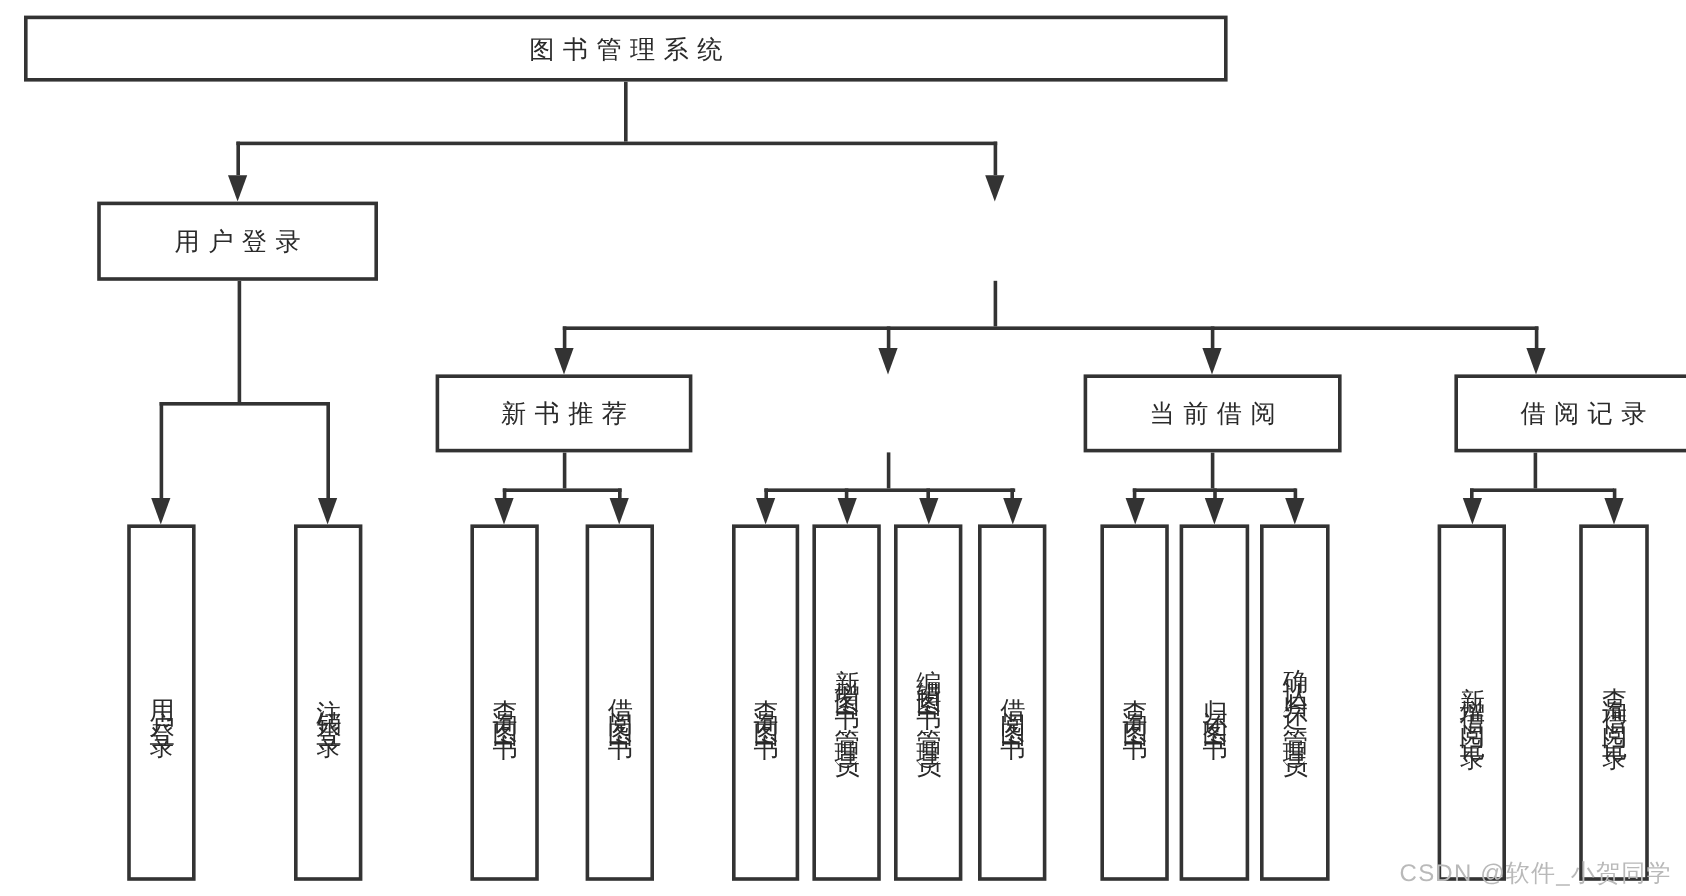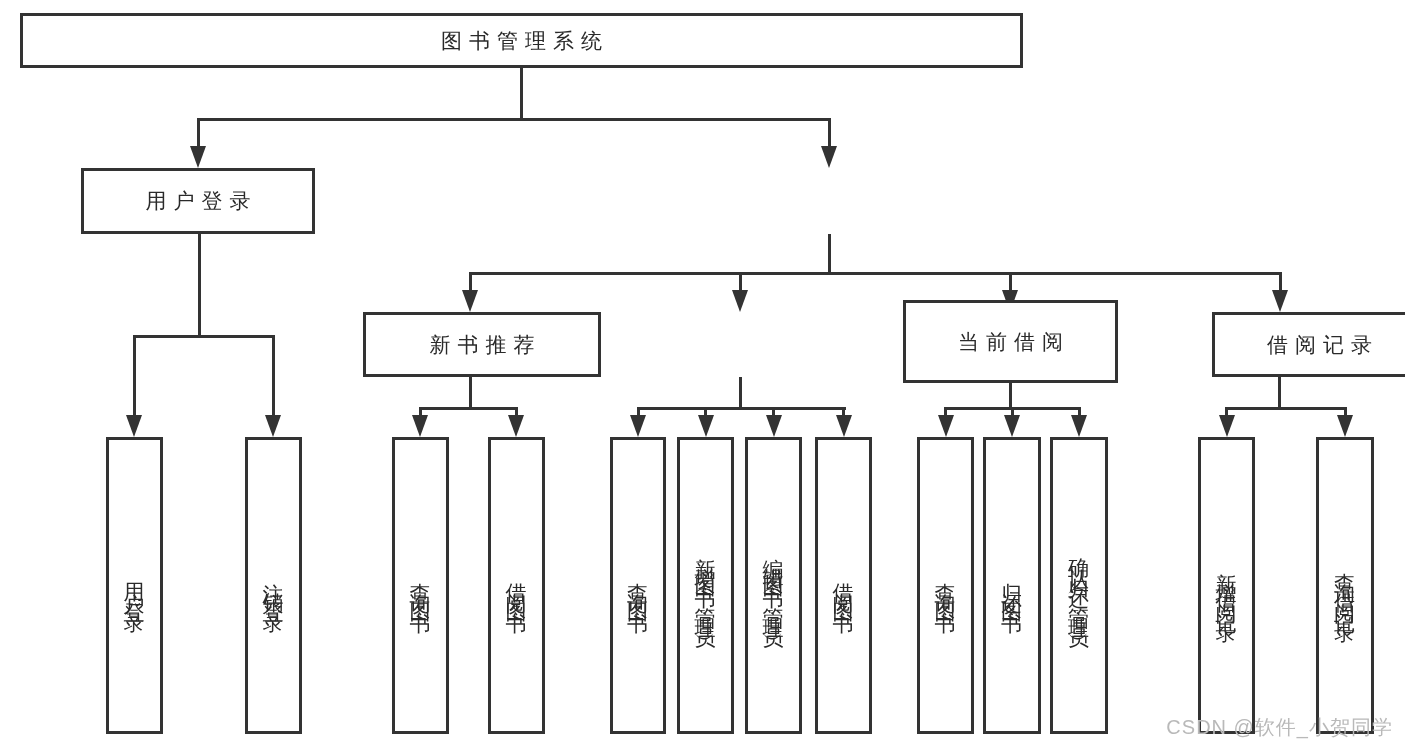--- a/index.html
+++ b/index.html
@@ -103,22 +103,22 @@
   <div class="hline" style="left:468.5px; top:272px; width:813px;"></div>
   <div class="vline" style="left:468.5px; top:272px; height:18px;"></div>
   <div class="arr" style="left:462px; top:290px;"></div>
   <div class="vline" style="left:738.5px; top:272px; height:18px;"></div>
   <div class="arr" style="left:732px; top:290px;"></div>
   <div class="vline" style="left:1008.5px; top:272px; height:18px;"></div>
   <div class="arr" style="left:1002px; top:290px;"></div>
   <div class="vline" style="left:1278.5px; top:272px; height:18px;"></div>
   <div class="arr" style="left:1272px; top:290px;"></div>
 
-  <div class="node" style="left:363px; top:312px; width:238px; height:65px;">新书推荐</div>
-  <div class="node" style="left:903px; top:300px; width:215px; height:83px;">当前借阅</div>
+  <div class="node" style="left:363px; top:312px; width:214px; height:65px;">新书推荐</div>
+  <div class="node" style="left:903px; top:312px; width:215px; height:65px;">当前借阅</div>
   <div class="node" style="left:1172px; top:312px; width:215px; height:65px;margin-left:40px;">借阅记录</div>
 
   <div class="vline" style="left:468.5px; top:377px; height:30px;"></div>
   <div class="hline" style="left:419px; top:407px; width:99px;"></div>
   <div class="vline" style="left:419px; top:407px; height:8px;"></div>
   <div class="arr" style="left:412px; top:415px;"></div>
   <div class="vline" style="left:515px; top:407px; height:8px;"></div>
   <div class="arr" style="left:508px; top:415px;"></div>
 
   <div class="vline" style="left:739px; top:377px; height:30px;"></div>

